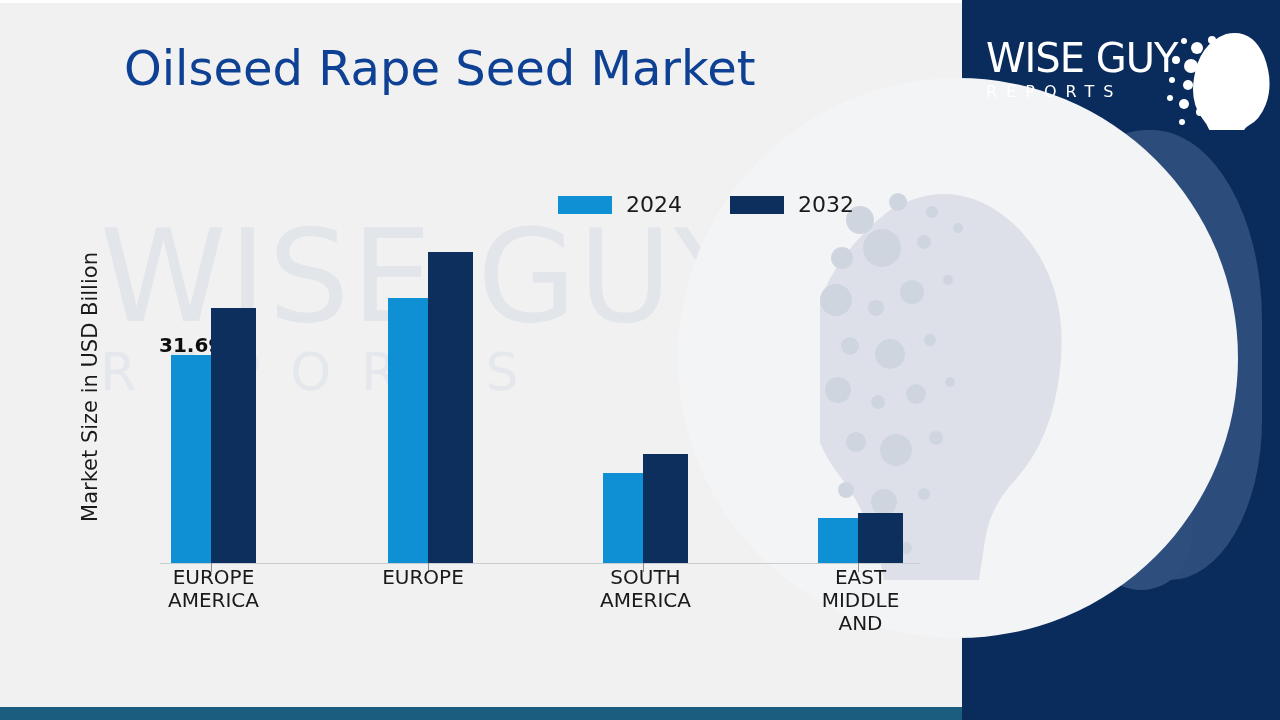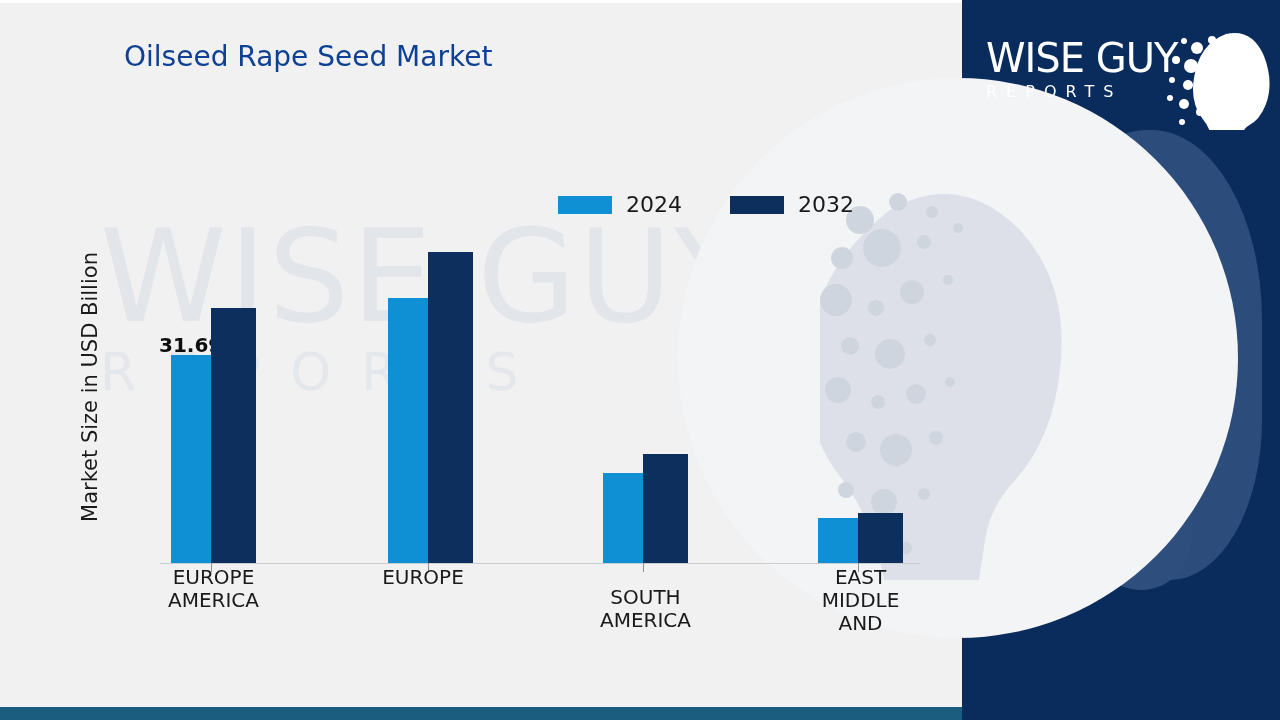--- a/index.html
+++ b/index.html
@@ -158,21 +158,21 @@
     position: absolute;
     left: 0; top: 0;
     width: 962px; height: 720px;
     z-index: 5;
   }
 
   .chart-title {
     position: absolute;
     left: 124px;
     top: 40px;
-    font-size: 28px;
+    font-size: 48px;
     font-weight: 400;
     color: #0e4194;
     white-space: nowrap;
   }
 
   .y-axis-label {
     position: absolute;
     left: -90px;
     top: 375px;
     width: 360px;
@@ -378,21 +378,21 @@
         </div>
         <div class="bar s2024" style="left: 388px; width: 40px; height: 265px; background: rgb(16, 144, 212);"></div>
         <div class="bar s2032" style="left: 428px; width: 45px; height: 311px; background: rgb(13, 47, 94);"></div>
         <div class="tick" style="left: 428px;"></div>
         <div class="cat-label" style="left: 328px; width: 190px;">
           <div>EUROPE</div>
         </div>
         <div class="bar s2024" style="left: 603px; width: 40px; height: 90px; background: rgb(16, 144, 212);"></div>
         <div class="bar s2032" style="left: 643px; width: 45px; height: 109px; background: rgb(13, 47, 94);"></div>
         <div class="tick" style="left: 643px;"></div>
-        <div class="cat-label" style="left: 550.5px; width: 190px; margin-top: 20px;">
+        <div class="cat-label" style="left: 550.5px; width: 190px;">
           <div>SOUTH</div>
           <div>AMERICA</div>
         </div>
         <div class="bar s2024" style="left: 818px; width: 40px; height: 45px; background: rgb(16, 144, 212);"></div>
         <div class="bar s2032" style="left: 858px; width: 45px; height: 50px; background: rgb(13, 47, 94);"></div>
         <div class="tick" style="left: 858px;"></div>
         <div class="cat-label" style="left: 765.5px; width: 190px;">
           <div>EAST</div>
           <div>MIDDLE</div>
           <div>AND</div>

